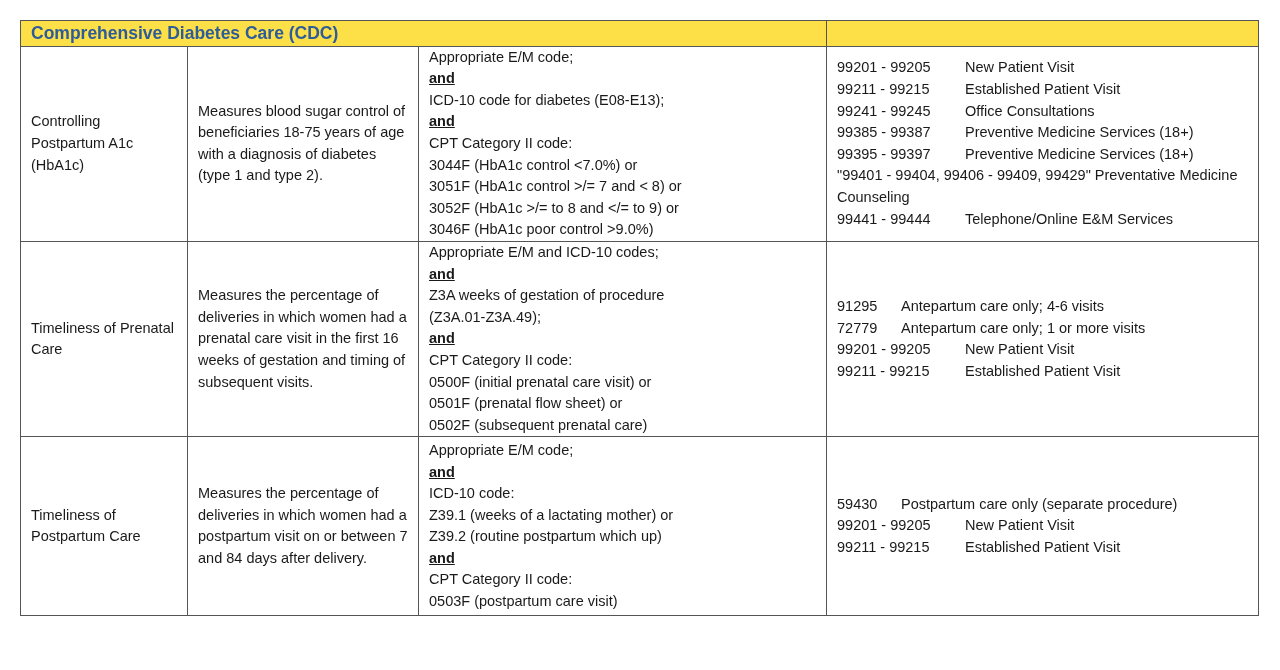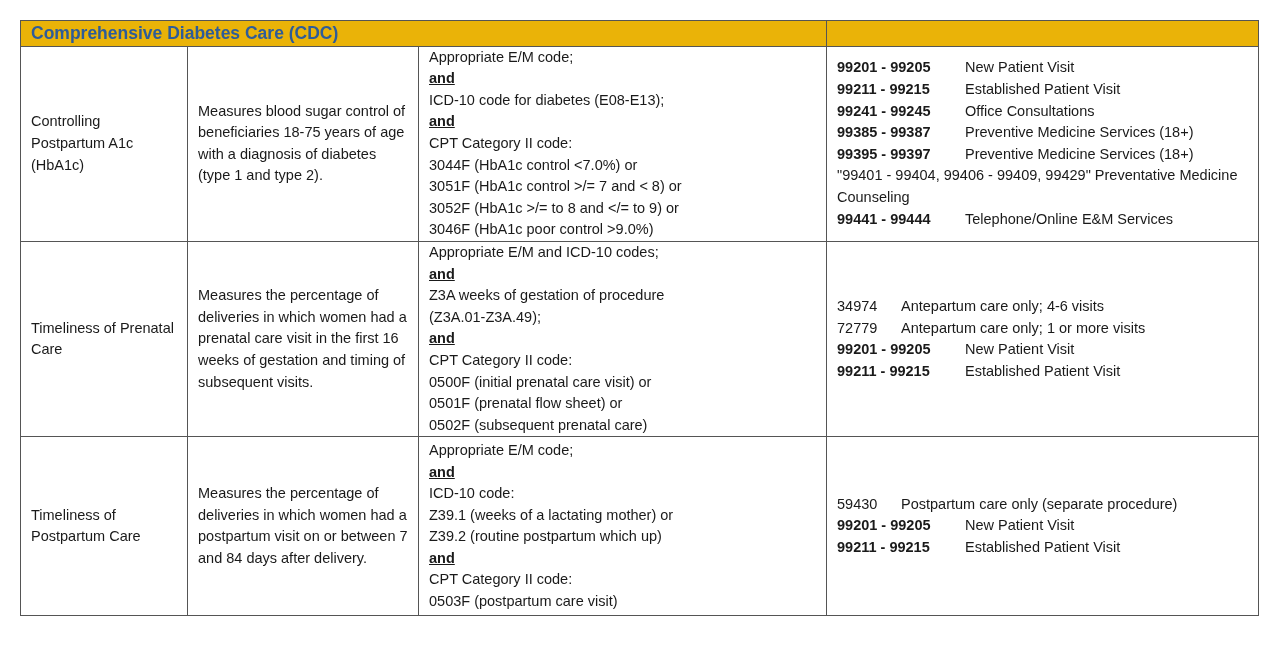--- a/index.html
+++ b/index.html
@@ -28,21 +28,21 @@
       vertical-align: middle;
       padding: 0 10px;
       line-height: 21.6px;
     }
     col.c1 { width: 167px; }
     col.c2 { width: 231px; }
     col.c3 { width: 408px; }
     col.c4 { width: 432px; }
 
     tr.section td {
-      background: #eab308;
+      background: #fde047;
       height: 24px;
       padding: 0 10px;
     }
     .section-title {
       color: #2e5c99;
       font-weight: bold;
       font-size: 17.5px;
       line-height: 24px;
     }
     td.measure-name, td.measure-desc {
@@ -52,21 +52,21 @@
       vertical-align: top;
       padding-top: 0;
       padding-bottom: 0;
       margin-left: 40px;
     }
     .line { display: block; white-space: nowrap; }
     .and { font-weight: bold; text-decoration: underline; }
     td.codes { padding-left: 9px; }
     .code-row { display: block; white-space: nowrap; }
     .code { display: inline-block; }
-    .code.range { width: 128px; font-weight: bold; }
+    .code.range { width: 128px; }
     .code.single { width: 64px; }
     .wrap-line { display: block; white-space: normal; }
 
     tr.r1 td { height: 194px; }
     tr.r2 td { height: 194px; }
     tr.r3 td { height: 178px; }
   </style>
 </head>
 <body>
 
@@ -120,21 +120,21 @@
           <span class="line and">and</span>
           <span class="line">Z3A weeks of gestation of procedure</span>
           <span class="line">(Z3A.01-Z3A.49);</span>
           <span class="line and">and</span>
           <span class="line">CPT Category II code:</span>
           <span class="line">0500F (initial prenatal care visit) or</span>
           <span class="line">0501F (prenatal flow sheet) or</span>
           <span class="line">0502F (subsequent prenatal care)</span>
         </td>
       <td class="codes">
-          <span class="code-row"><span class="code single">34974</span><span>Antepartum care only; 4-6 visits</span></span>
+          <span class="code-row"><span class="code single">91295</span><span>Antepartum care only; 4-6 visits</span></span>
           <span class="code-row"><span class="code single">72779</span><span>Antepartum care only; 1 or more visits</span></span>
           <span class="code-row"><span class="code range">99201 - 99205</span><span>New Patient Visit</span></span>
           <span class="code-row"><span class="code range">99211 - 99215</span><span>Established Patient Visit</span></span>
         </td>
     </tr>
 
     <tr class="r3">
       <td class="measure-name">Timeliness of Postpartum Care</td>
       <td class="measure-desc">Measures the percentage of deliveries in which women had a postpartum visit on or between 7 and 84 days after delivery.</td>
       <td class="criteria">

